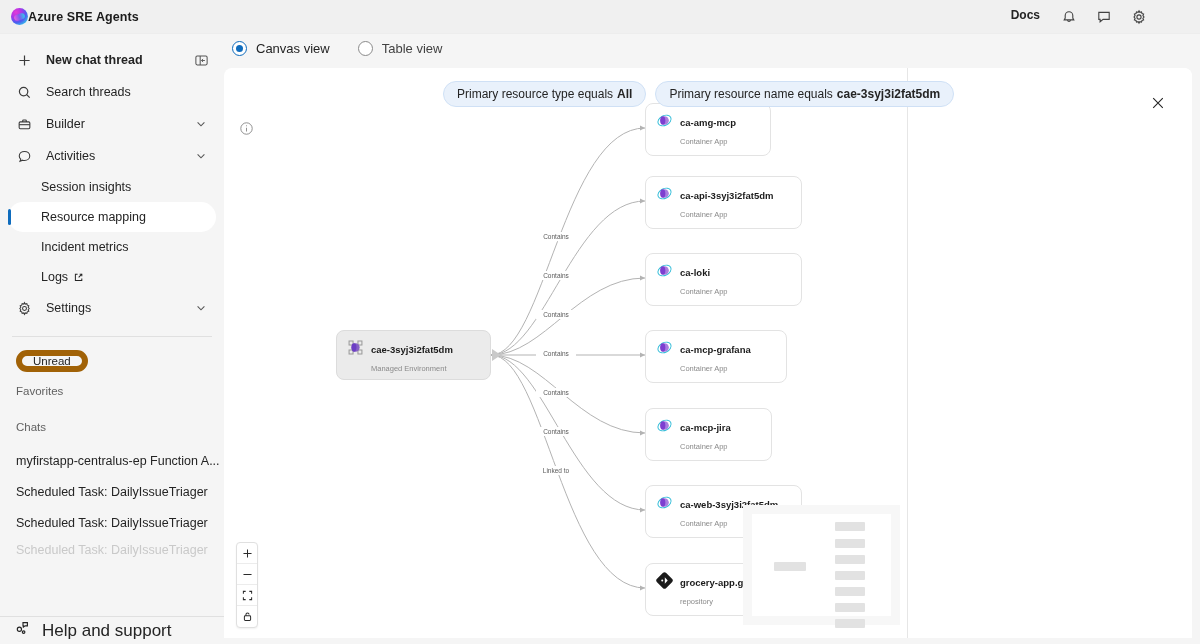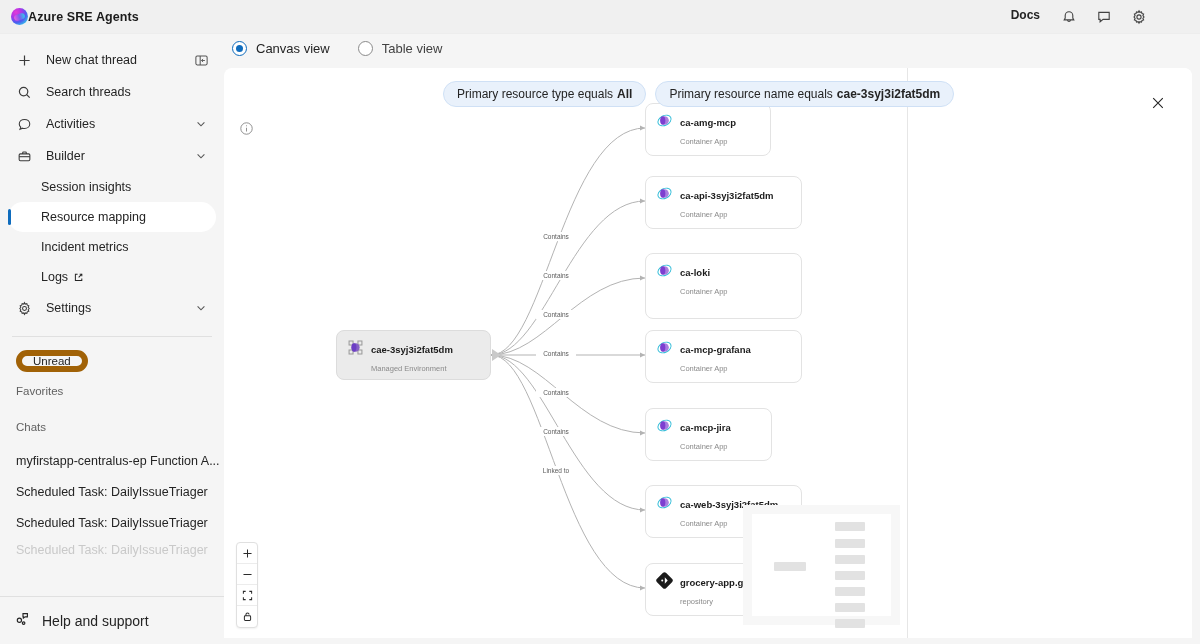--- a/index.html
+++ b/index.html
@@ -54,21 +54,21 @@
     position: relative;
     display: flex; align-items: center; gap: 13px;
     height: 32px; margin: 0 8px; padding: 0 8px;
     border-radius: 4px;
     font-size: 12.5px; color: #242424;
     white-space: nowrap;
   }
   .nav-row .ico { width: 17px; height: 17px; display: flex; align-items: center; justify-content: center; color: #3b3b3b; flex: none; }
   .nav-row .chev { margin-left: auto; width: 14px; height: 14px; color: #555; display:flex; align-items:center; justify-content:center;}
 
-  .newchat-wrap { position: relative; display: flex; align-items: flex-end; }
+  .newchat-wrap { position: relative; display: flex; align-items: flex-end; font-weight: bold; }
   .collapse-btn {
     position: absolute; right: 12px; top: 50%; transform: translateY(-50%);
     width: 22px; height: 22px; display: flex; align-items: center; justify-content: center; color: #545454;
   }
 
   .subnav {
     display: flex; align-items: center; height: 30px;
     margin: 0 8px; padding-left: 33px; border-radius: 16px;
     font-size: 12.5px; color: #242424; position: relative;
   }
@@ -90,21 +90,21 @@
   .group-label { font-size: 11.5px; color: #616161; padding: 13px 0 0 16px; }
   .chat-item {
     font-size: 12.5px; color: #242424; padding: 0 12px 0 16px; height: 30px;
     display: flex; align-items: center; white-space: nowrap; overflow: hidden;
     margin-top: 1px;
   }
   .chat-item.faded { color: #c9c9c9; height: 22px; overflow: hidden; }
   .sidebar-bottom {
     margin-top: auto; border-top: 1px solid #e0e0e0;
     display: flex; align-items: center; gap: 12px;
-    height: 48px; padding-left: 14px; font-size: 14px; color: #242424;
+    height: 28px; padding-left: 14px; font-size: 17px; color: #242424;
   }
 
   
   .viewtoggle {
     position: absolute; left: 232px; top: 41px;
     display: flex; align-items: center; gap: 28px;
   }
   .radio { display: flex; align-items: center; gap: 9px; font-size: 13px; color: #242424; }
   .radio .dot {
     width: 15px; height: 15px; border-radius: 50%;
@@ -246,40 +246,40 @@
             <circle cx="6.6" cy="6.6" r="4.2"></circle>
               <path d="M9.7 9.7l3 3"></path>
           </svg>
         </span>
         <span>Search threads</span>
       </div>
 
       <div class="nav-row">
         <span class="ico">
           <svg width="15" height="15" viewBox="0 0 16 16" fill="none" stroke="currentColor" stroke-width="1.15">
-            <path d="M8 2.6c3.2 0 5.6 2.1 5.6 4.8S11.2 12.2 8 12.2c-.7 0-1.4-.1-2-.3l-2.8 1.2.8-2.2C3 10 2.4 8.8 2.4 7.4 2.4 4.7 4.8 2.6 8 2.6z"></path>
-          </svg>
-        </span>
-        <span>Activities</span>
+            <rect x="2.3" y="5.2" width="11.4" height="7.4" rx="1.3"></rect>
+            <path d="M6 5.2V4.2c0-.6.4-1 1-1h2c.6 0 1 .4 1 1v1"></path>
+            <path d="M2.3 8.2h11.4"></path>
+          </svg>
+        </span>
+        <span>Builder</span>
         <span class="chev">
           <svg width="12" height="12" viewBox="0 0 12 12" fill="none" stroke="currentColor" stroke-width="1.1">
               <path d="M2.6 4.4 6 7.8l3.4-3.4"></path>
             </svg>
         </span>
       </div>
 
       <div class="nav-row">
         <span class="ico">
           <svg width="15" height="15" viewBox="0 0 16 16" fill="none" stroke="currentColor" stroke-width="1.15">
-            <rect x="2.3" y="5.2" width="11.4" height="7.4" rx="1.3"></rect>
-            <path d="M6 5.2V4.2c0-.6.4-1 1-1h2c.6 0 1 .4 1 1v1"></path>
-            <path d="M2.3 8.2h11.4"></path>
-          </svg>
-        </span>
-        <span>Builder</span>
+            <path d="M8 2.6c3.2 0 5.6 2.1 5.6 4.8S11.2 12.2 8 12.2c-.7 0-1.4-.1-2-.3l-2.8 1.2.8-2.2C3 10 2.4 8.8 2.4 7.4 2.4 4.7 4.8 2.6 8 2.6z"></path>
+          </svg>
+        </span>
+        <span>Activities</span>
         <span class="chev">
           <svg width="12" height="12" viewBox="0 0 12 12" fill="none" stroke="currentColor" stroke-width="1.1">
               <path d="M2.6 4.4 6 7.8l3.4-3.4"></path>
             </svg>
         </span>
       </div>
 
 
       <div class="subnav">
         <span>Session insights</span>
@@ -441,37 +441,37 @@
               <ellipse cx="7.2" cy="9" rx="2.7" ry="4.6" fill="#7d3fd0"></ellipse>
             </svg>
           </span>
           <span class="node-txt">
             <span class="node-title">ca-api-3syj3i2fat5dm</span><br>
             <span class="node-sub">Container App</span>
           </span>
         </div>
       </div>
 
-      <div class="node" style="left:421px; top:185px; width:157px; height:66px;">
+      <div class="node" style="left:421px; top:185px; width:157px; height:53px;">
         <div class="node-head">
           <span class="ico-ca">
             <svg width="17" height="17" viewBox="0 0 18 18">
               <ellipse cx="9" cy="9" rx="7.4" ry="5.1" fill="none" stroke="#32bcd8" stroke-width="1" transform="rotate(-28 9 9)"></ellipse>
               <ellipse cx="9" cy="9" rx="4.6" ry="4.6" fill="#a97ee0"></ellipse>
               <ellipse cx="7.2" cy="9" rx="2.7" ry="4.6" fill="#7d3fd0"></ellipse>
             </svg>
           </span>
           <span class="node-txt">
             <span class="node-title">ca-loki</span><br>
             <span class="node-sub">Container App</span>
           </span>
         </div>
       </div>
 
-      <div class="node" style="left:421px; top:262px; width:157px; height:53px;">
+      <div class="node" style="left:421px; top:262px; width:142px; height:53px;">
         <div class="node-head">
           <span class="ico-ca">
             <svg width="17" height="17" viewBox="0 0 18 18">
               <ellipse cx="9" cy="9" rx="7.4" ry="5.1" fill="none" stroke="#32bcd8" stroke-width="1" transform="rotate(-28 9 9)"></ellipse>
               <ellipse cx="9" cy="9" rx="4.6" ry="4.6" fill="#a97ee0"></ellipse>
               <ellipse cx="7.2" cy="9" rx="2.7" ry="4.6" fill="#7d3fd0"></ellipse>
             </svg>
           </span>
           <span class="node-txt">
             <span class="node-title">ca-mcp-grafana</span><br>

